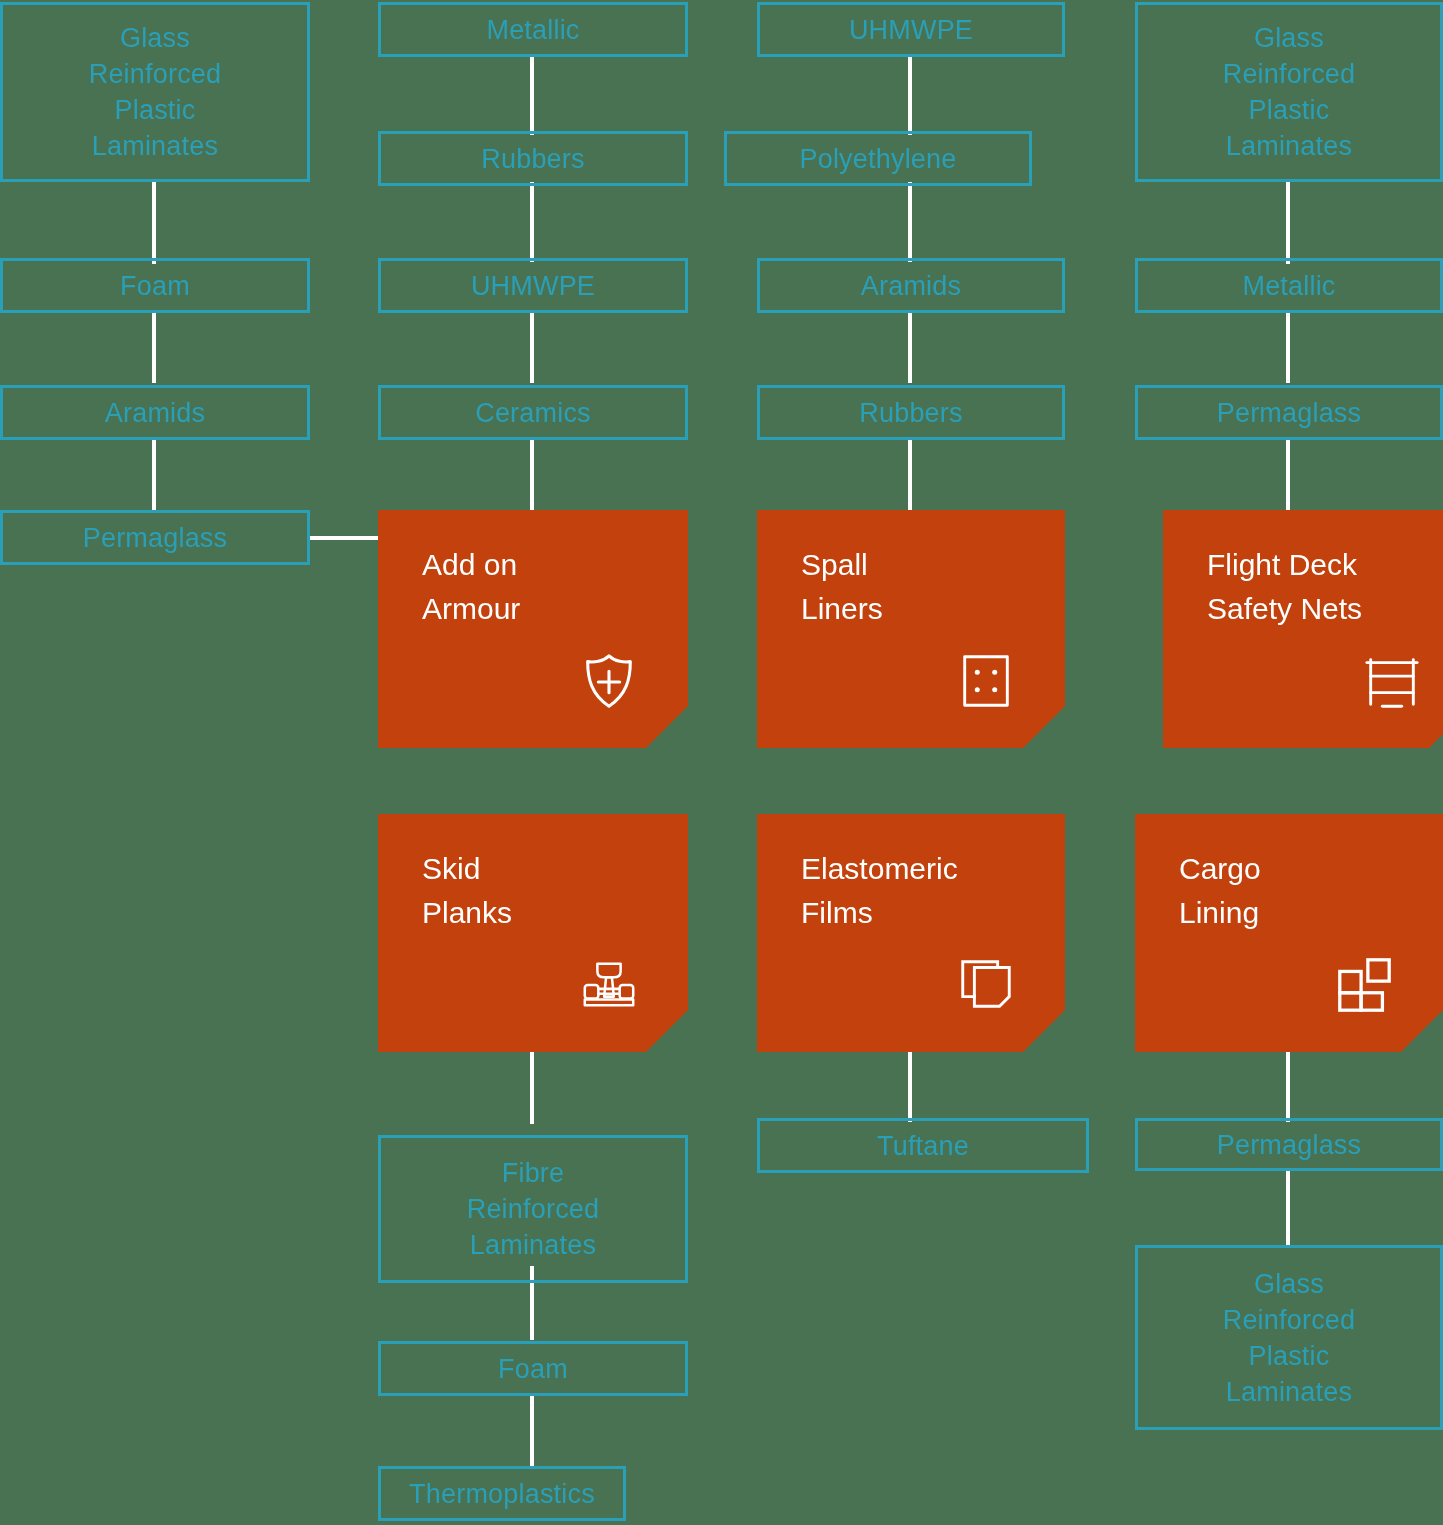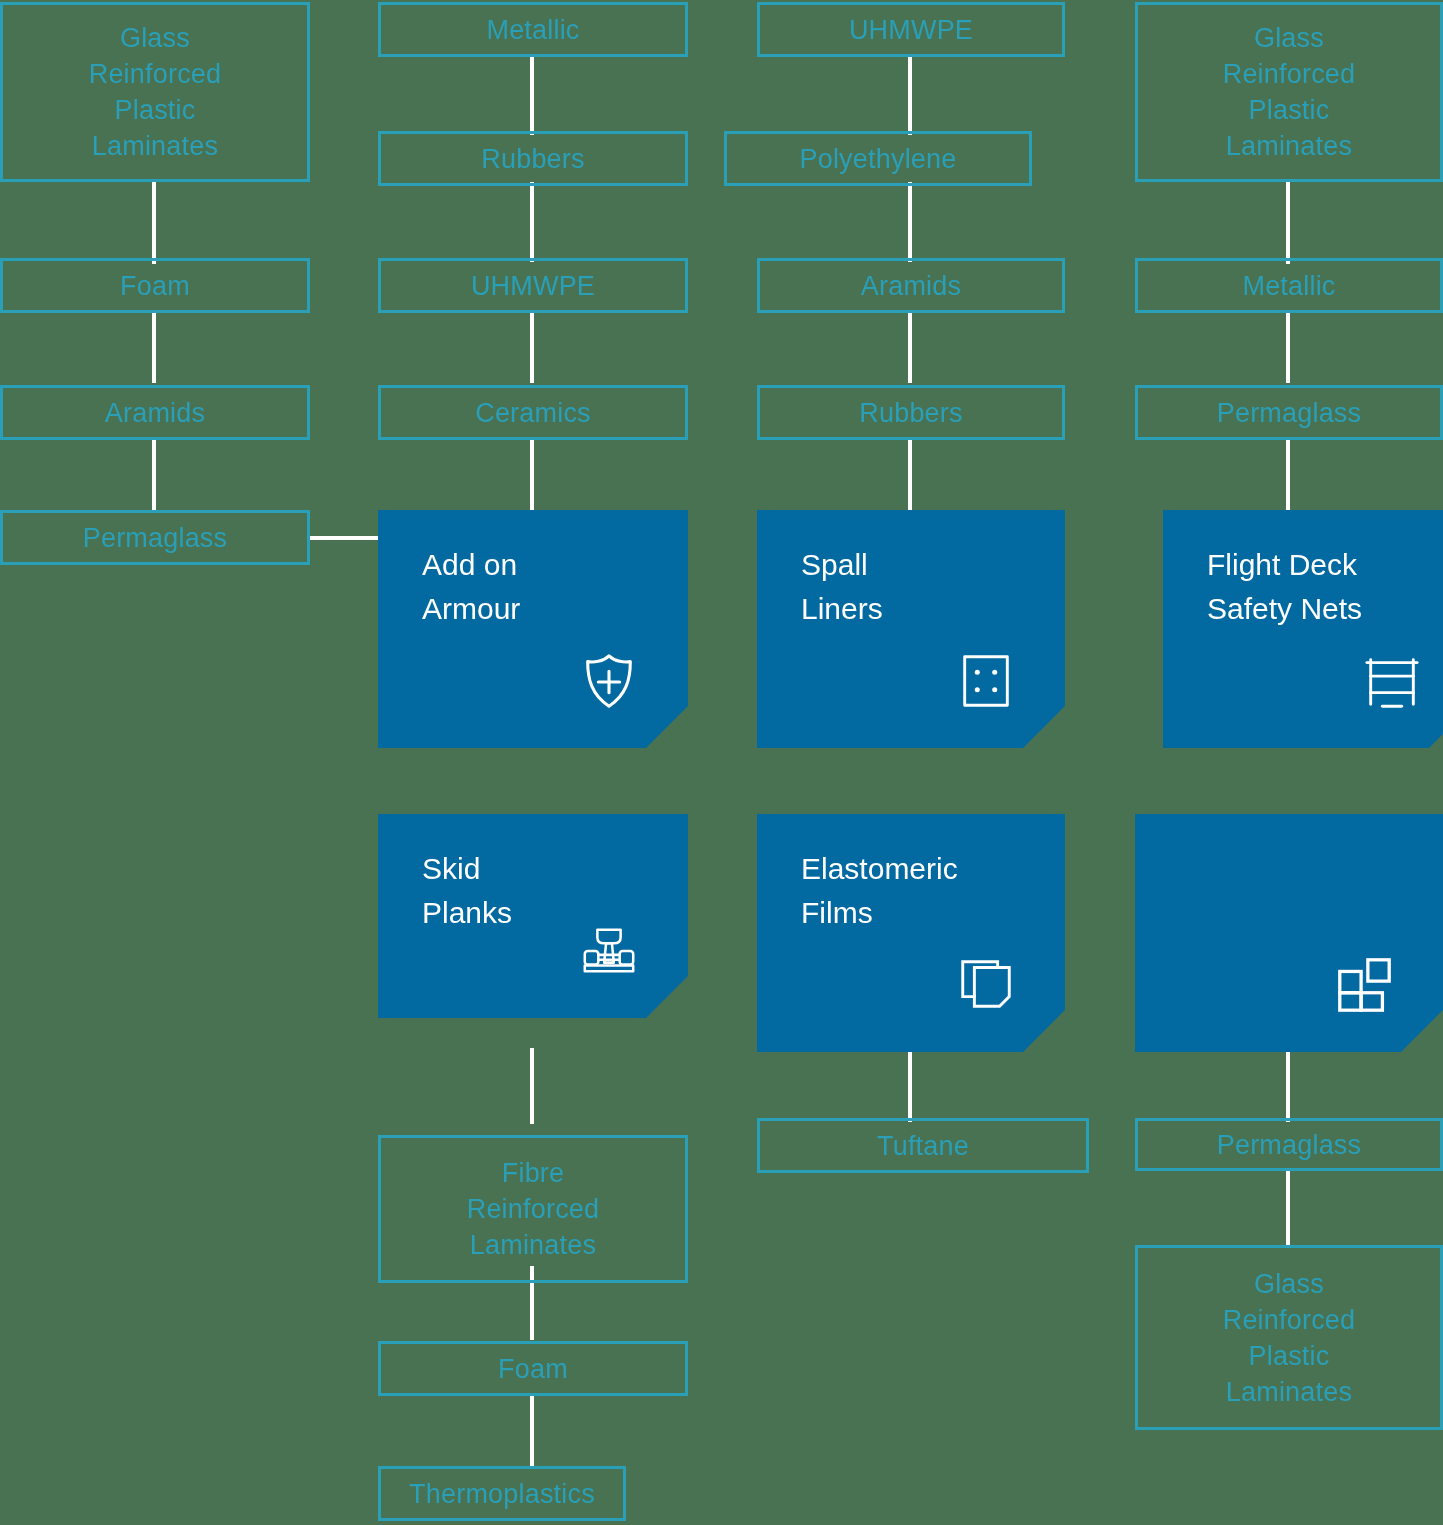--- a/index.html
+++ b/index.html
@@ -35,21 +35,21 @@
     letter-spacing: 0.2px;
     font-weight: 400;
     padding: 2px 0;
     white-space: pre-line;
   }
 
   
   .prod-card {
     position: absolute;
     box-sizing: border-box;
-    background: #0369a1;
+    background: #c2410c;
     color: #ffffff;
     -webkit-clip-path: polygon(0 0, 100% 0, 100% calc(100% - 42px), calc(100% - 42px) 100%, 0 100%);
     clip-path: polygon(0 0, 100% 0, 100% calc(100% - 42px), calc(100% - 42px) 100%, 0 100%);
   }
   .prod-title {
     position: absolute;
     left: 44px;
     top: 33px;
     right: 20px;
     font-size: 30px;
@@ -126,21 +126,21 @@
     <div class="prod-title">Add on
 Armour</div>
     <span class="prod-icon">
       <svg viewBox="0 0 64 64" fill="none" stroke="#ffffff" stroke-width="3.2" stroke-linecap="round" stroke-linejoin="round">
         <path d="M32 6 C26 12 16 13 10 12 C10 30 14 46 32 58 C50 46 54 30 54 12 C48 13 38 12 32 6 Z"></path>
         <path d="M32 22 V44 M21 33 H43"></path>
       </svg>
     </span>
   </div>
 
-  <div class="prod-card" style="left:378px; top:814px; width:310px; height:204px;">
+  <div class="prod-card" style="left:378px; top:814px; width:310px; height:238px;">
     <div class="prod-title">Skid
 Planks</div>
     <span class="prod-icon">
       <svg viewBox="0 0 64 64" fill="none" stroke="#ffffff" stroke-width="2.6" stroke-linecap="round" stroke-linejoin="round">
         <path d="M20 10 H44 V18 C44 22 41 24 37 24 H27 C23 24 20 22 20 18 Z"></path>
         <path d="M29 24 H35 L37 44 H27 Z"></path>
         <rect x="7" y="32" width="14" height="14" rx="3"></rect>
         <rect x="43" y="32" width="14" height="14" rx="3"></rect>
         <path d="M21 36 H43 M21 41 H43"></path>
         <path d="M7 47 H57 V53 H7 Z"></path>
@@ -201,20 +201,22 @@
         <path d="M10 10 V56 M54 10 V56"></path>
         <path d="M6 13 H58"></path>
         <path d="M10 27 H54"></path>
         <path d="M10 44 H54"></path>
         <path d="M22 58 H42"></path>
       </svg>
     </span>
   </div>
 
   <div class="prod-card" style="left:1135px; top:814px; width:308px; height:238px;">
+    <div class="prod-title">Cargo
+Lining</div>
     <span class="prod-icon">
       <svg viewBox="0 0 64 64" fill="none" stroke="#ffffff" stroke-width="3.4" stroke-linecap="square" stroke-linejoin="miter">
         <rect x="36" y="6" width="22" height="22"></rect>
         <rect x="7" y="18" width="22" height="22"></rect>
         <rect x="7" y="40" width="22" height="18"></rect>
         <rect x="29" y="40" width="22" height="18"></rect>
       </svg>
     </span>
   </div>
 

